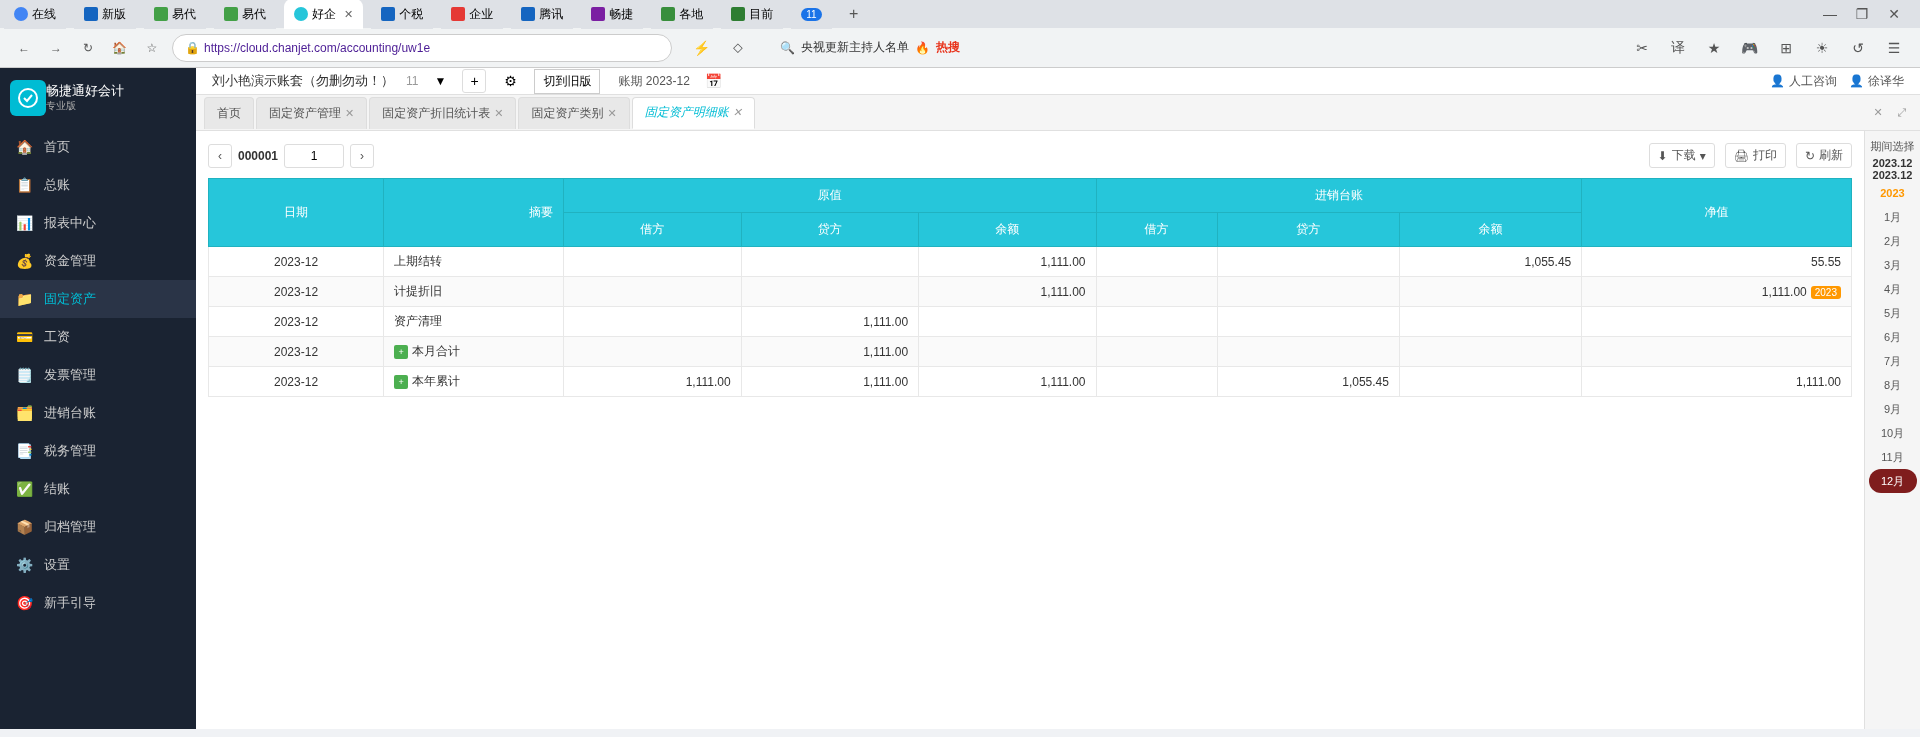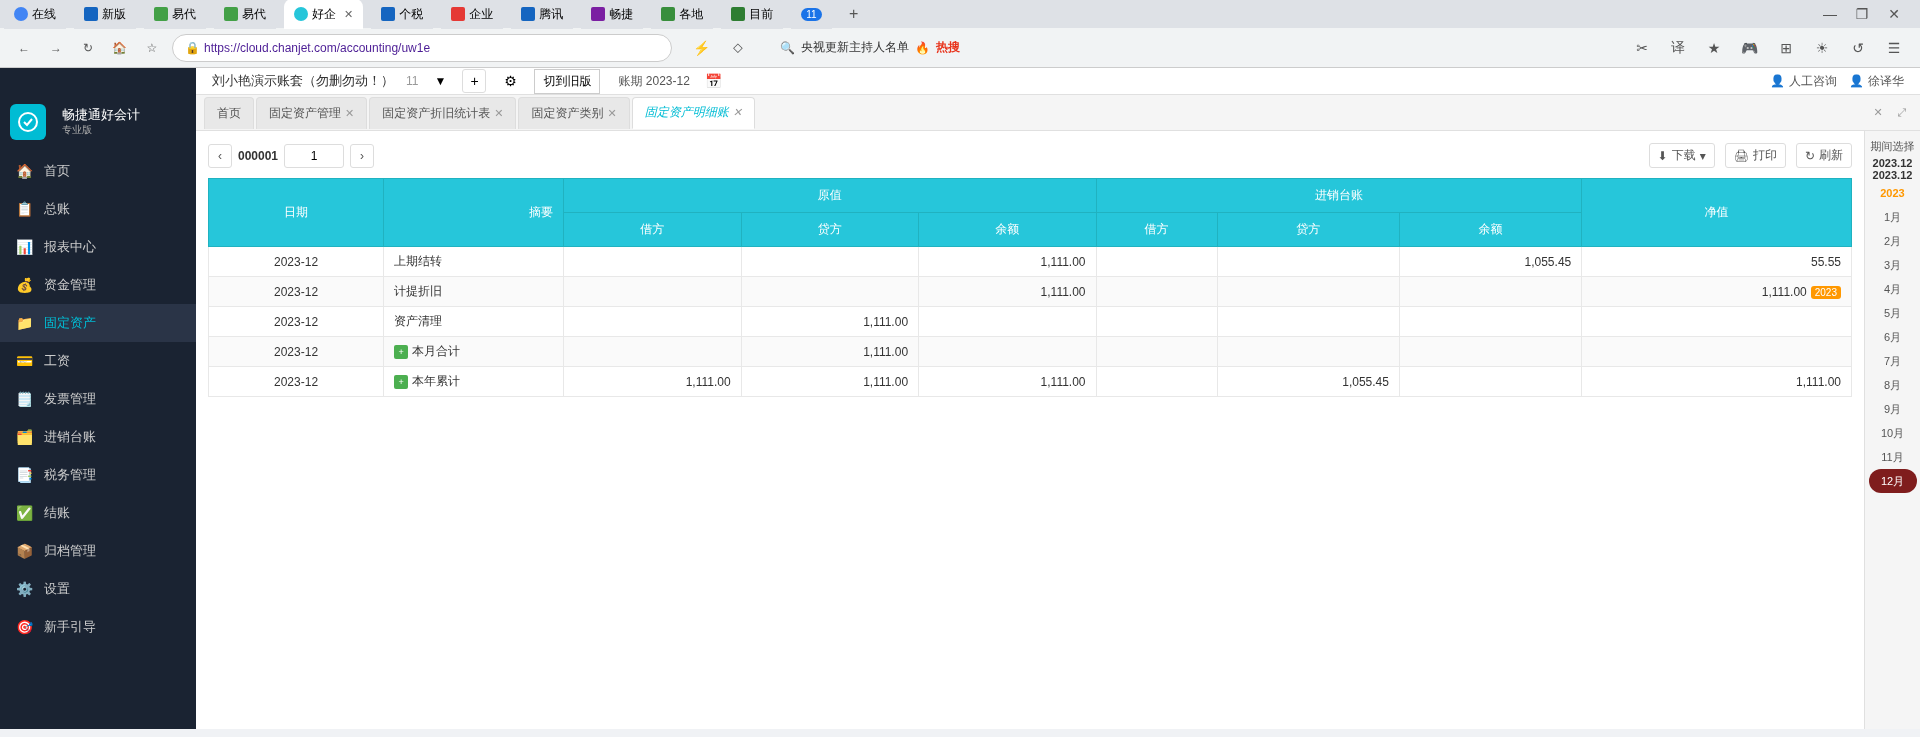--- a/index.html
+++ b/index.html
@@ -18,21 +18,21 @@
     .search-area { display: flex; align-items: center; gap: 6px; margin-left: 20px; color: #333; font-size: 12px; }
     .hot-search { color: #e8341c; font-weight: bold; }
     .toolbar-icons { display: flex; align-items: center; gap: 8px; margin-left: auto; }
     .toolbar-icon-btn { width: 28px; height: 28px; display: flex; align-items: center; justify-content: center; cursor: pointer; border-radius: 4px; font-size: 14px; color: #555; }
 
     
     .app-container { display: flex; height: calc(737px - 76px); }
 
     
     .sidebar { width: 196px; background: #1a2332; display: flex; flex-direction: column; height: 100%; flex-shrink: 0; }
-    .sidebar-logo { display: flex; align-items: center; padding: 12px 10px; gap: 16px; margin-top: 24px; }
+    .sidebar-logo { display: flex; align-items: center; padding: 12px 10px; gap: 0; }
     .logo-icon { width: 36px; height: 36px; background: #00bcd4; border-radius: 6px; display: flex; align-items: center; justify-content: center; color: white; font-size: 14px; font-weight: bold; }
     .logo-text { color: white; font-size: 13px; line-height: 1.3; }
     .logo-sub { font-size: 10px; color: #aaa; }
     .sidebar-menu { flex: 1; overflow-y: auto; }
     .menu-item { display: flex; align-items: center; padding: 10px 16px; gap: 10px; cursor: pointer; color: #ccc; font-size: 13px; }
     .menu-item.active { background: #2a3447; color: #00bcd4; }
     .menu-icon { width: 18px; height: 18px; display: flex; align-items: center; justify-content: center; font-size: 14px; }
 
     
     .top-bar { background: white; border-bottom: 1px solid #e0e0e0; display: flex; align-items: center; padding: 0 16px; height: 27px; gap: 12px; }

